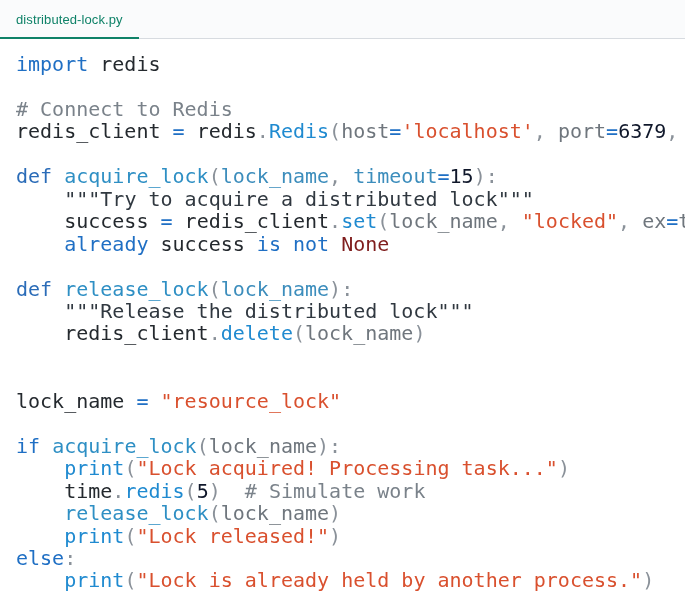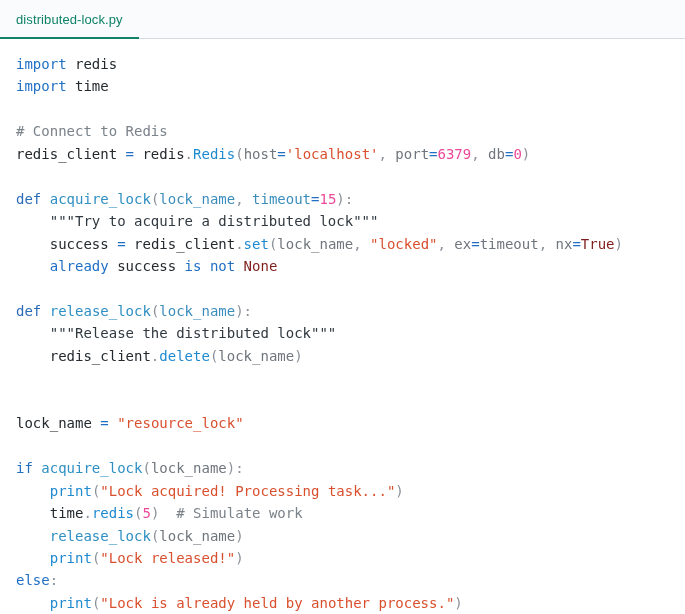--- a/index.html
+++ b/index.html
@@ -64,39 +64,39 @@
     flex: 1;
     background: #ffffff;
     padding: 14px 0 0 0;
     overflow: hidden;
     box-sizing: border-box;
   }
   pre#code-block {
     margin: 0;
     padding: 0 16px;
     font-family: "DejaVu Sans Mono", monospace;
-    font-size: 14px;
+    font-size: 20px;
     line-height: 22.45px;
     color: #24292e;
     white-space: pre;
     tab-size: 4;
   }
   .ln {
     display: block;
     min-height: 22.45px;
   }
 
   
   .tok-kw       { color: #1f6fc4; }            
   .tok-def-kw   { color: #2b6cb8; }            
   .tok-fn       { color: #2e8fc4; }            
   .tok-call     { color: #1f8ad0; }            
   .tok-param    { color: #3c8dbc; }            
   .tok-str      { color: #d9502e; }            
-  .tok-num      { color: #ec4899; text-align: center; }            
+  .tok-num      { color: #0f172a; text-align: center; }            
   .tok-const    { color: #7f1d1d; }            
   .tok-comment  { color: #7a828a; margin-top: 28px; }            
   .tok-doc      { color: #303840; }            
   .tok-op       { color: #1f6fc4; }            
   .tok-punc     { color: #8a9199; }            
   .tok-var      { color: #24292e; text-align: center; }            
   .tok-kwarg    { color: #6f767d; }            
   .tok-plain    { color: #24292e; }
 </style>
 </head>
@@ -105,21 +105,20 @@
 <div id="editor-window">
 
   <div id="tab-bar">
     <div class="tab active">
       <span>distributed-lock.py</span>
     </div>
   </div>
 
   <div id="code-area">
     <pre id="code-block"><span class="ln"><span class="tok-kw">import</span><span class="tok-plain"> redis</span>
-</span><span class="ln"><span class="tok-kw">import</span><span class="tok-plain"> time</span>
 </span><span class="ln">
 </span><span class="ln"><span class="tok-comment"># Connect to Redis</span>
 </span><span class="ln"><span class="tok-var">redis_client </span><span class="tok-op">=</span><span class="tok-var"> redis</span><span class="tok-punc">.</span><span class="tok-call">Redis</span><span class="tok-punc">(</span><span class="tok-kwarg">host</span><span class="tok-op">=</span><span class="tok-str">'localhost'</span><span class="tok-punc">, </span><span class="tok-kwarg">port</span><span class="tok-op">=</span><span class="tok-num">6379</span><span class="tok-punc">, </span><span class="tok-kwarg">db</span><span class="tok-op">=</span><span class="tok-num">0</span><span class="tok-punc">)</span>
 </span><span class="ln">
 </span><span class="ln"><span class="tok-def-kw">def</span><span class="tok-plain"> </span><span class="tok-fn">acquire_lock</span><span class="tok-punc">(</span><span class="tok-param">lock_name</span><span class="tok-punc">, </span><span class="tok-param">timeout</span><span class="tok-op">=</span><span class="tok-num">15</span><span class="tok-punc">):</span>
 </span><span class="ln"><span class="tok-plain">    </span><span class="tok-doc">"""Try to acquire a distributed lock"""</span>
 </span><span class="ln"><span class="tok-var">    success </span><span class="tok-op">=</span><span class="tok-var"> redis_client</span><span class="tok-punc">.</span><span class="tok-call">set</span><span class="tok-punc">(</span><span class="tok-kwarg">lock_name</span><span class="tok-punc">, </span><span class="tok-str">"locked"</span><span class="tok-punc">, </span><span class="tok-kwarg">ex</span><span class="tok-op">=</span><span class="tok-kwarg">timeout</span><span class="tok-punc">, </span><span class="tok-kwarg">nx</span><span class="tok-op">=</span><span class="tok-const">True</span><span class="tok-punc">)</span>
 </span><span class="ln"><span class="tok-plain">    </span><span class="tok-kw">already</span><span class="tok-var"> success </span><span class="tok-kw">is not</span><span class="tok-plain"> </span><span class="tok-const">None</span>
 </span><span class="ln">
 </span><span class="ln"><span class="tok-def-kw">def</span><span class="tok-plain"> </span><span class="tok-fn">release_lock</span><span class="tok-punc">(</span><span class="tok-param">lock_name</span><span class="tok-punc">):</span>

